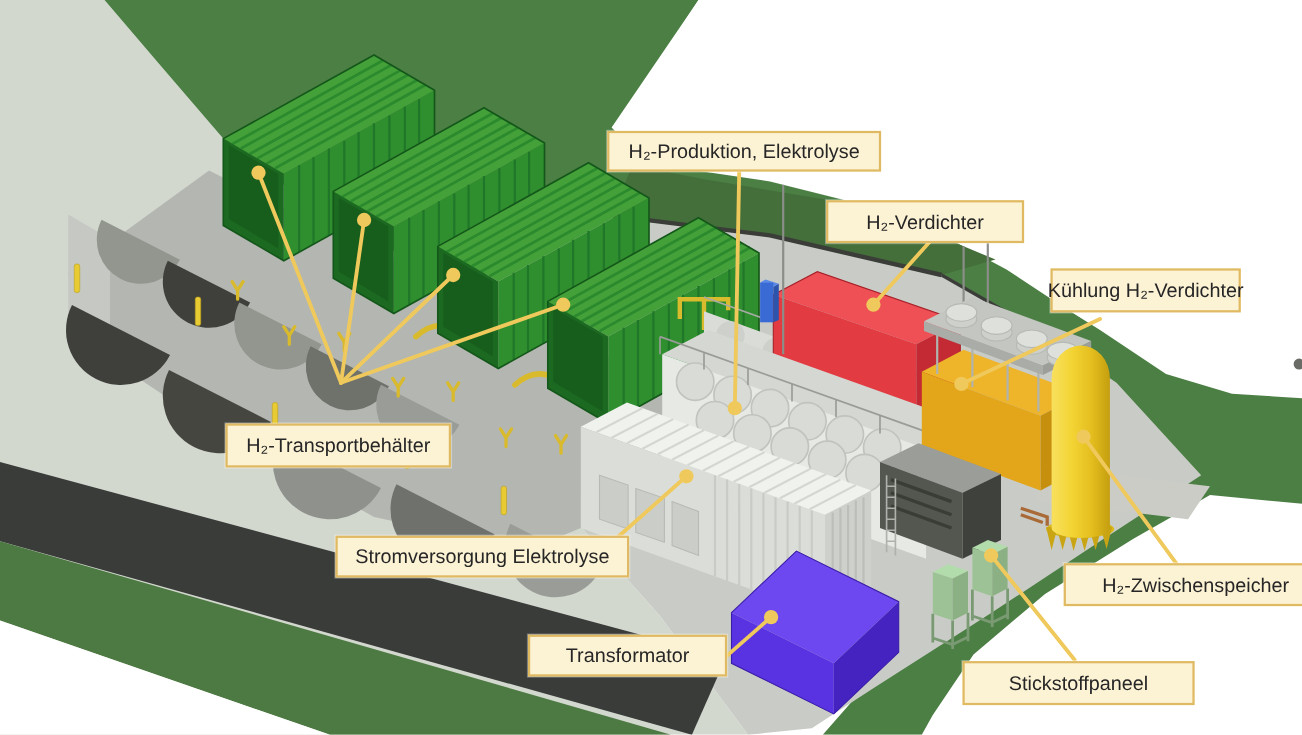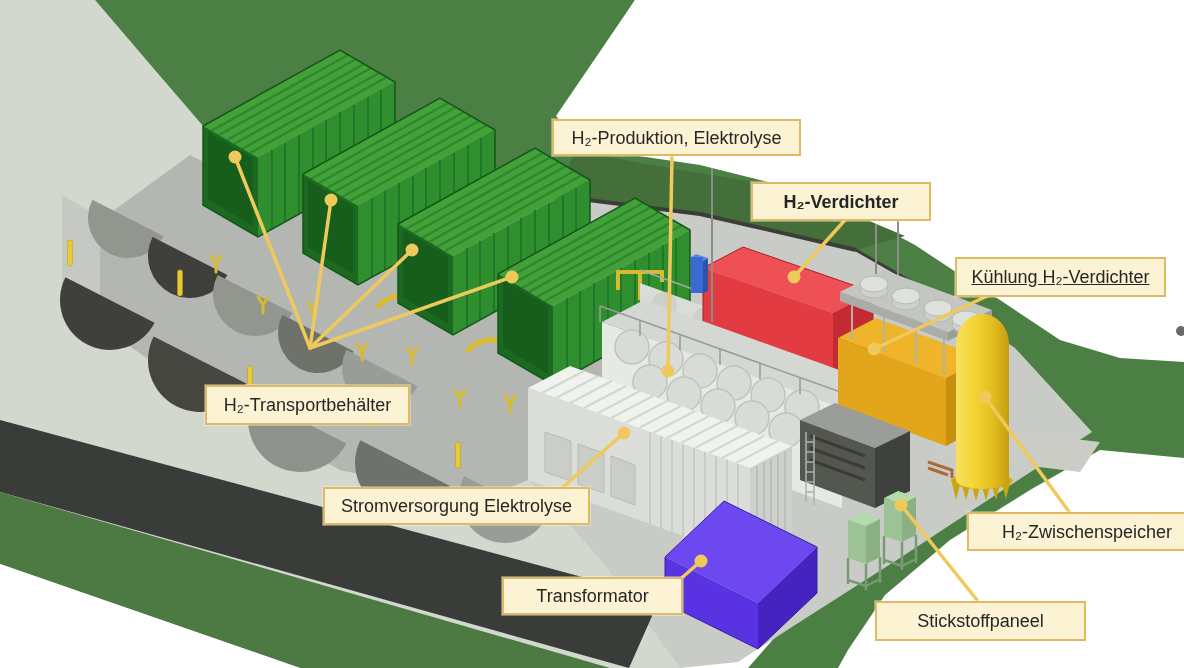--- a/index.html
+++ b/index.html
@@ -18,25 +18,25 @@
     position:absolute;
     background:var(--label-bg);
     border:2px solid var(--label-border);
     color:var(--label-text);
     display:flex;align-items:center;justify-content:center;
     font-size:18px;line-height:1;white-space:nowrap;
     box-sizing:border-box;
     box-shadow:0 0 0 1px rgba(255,255,255,.35);
   }
   .lbl-produktion {left:552px; top:119px; width:249px; height:37px;}
-  .lbl-verdichter {left:751px; top:182px; width:180px; height:39px;font-weight:bold;}
-  .lbl-kuehlung   {left:955px; top:257px; width:211px; height:40px;text-decoration:underline;}
+  .lbl-verdichter {left:751px; top:182px; width:180px; height:39px;}
+  .lbl-kuehlung   {left:955px; top:244px; width:173px; height:40px;}
   .lbl-transport  {left:205px; top:349px; width:205px; height:40px;margin-top:36px;}
-  .lbl-strom      {left:305px; top:487px; width:267px; height:38px;margin-left:18px;}
-  .lbl-trafo      {left:480px; top:577px; width:181px; height:38px;margin-left:22px;}
+  .lbl-strom      {left:305px; top:487px; width:267px; height:38px;}
+  .lbl-trafo      {left:480px; top:577px; width:181px; height:38px;}
   .lbl-stickstoff {left:875px; top:601px; width:211px; height:40px;}
   .lbl-zwischen   {left:967px; top:512px; width:240px; height:39px;}
 </style>
 </head>
 <body>
 
 <svg id="scene" width="1184" height="668" viewBox="0 0 1184 668">
   <defs>
     <linearGradient id="tankGrad" x1="0" y1="0" x2="1" y2="0">
       <stop offset="0" stop-color="#f8e05e"></stop>

